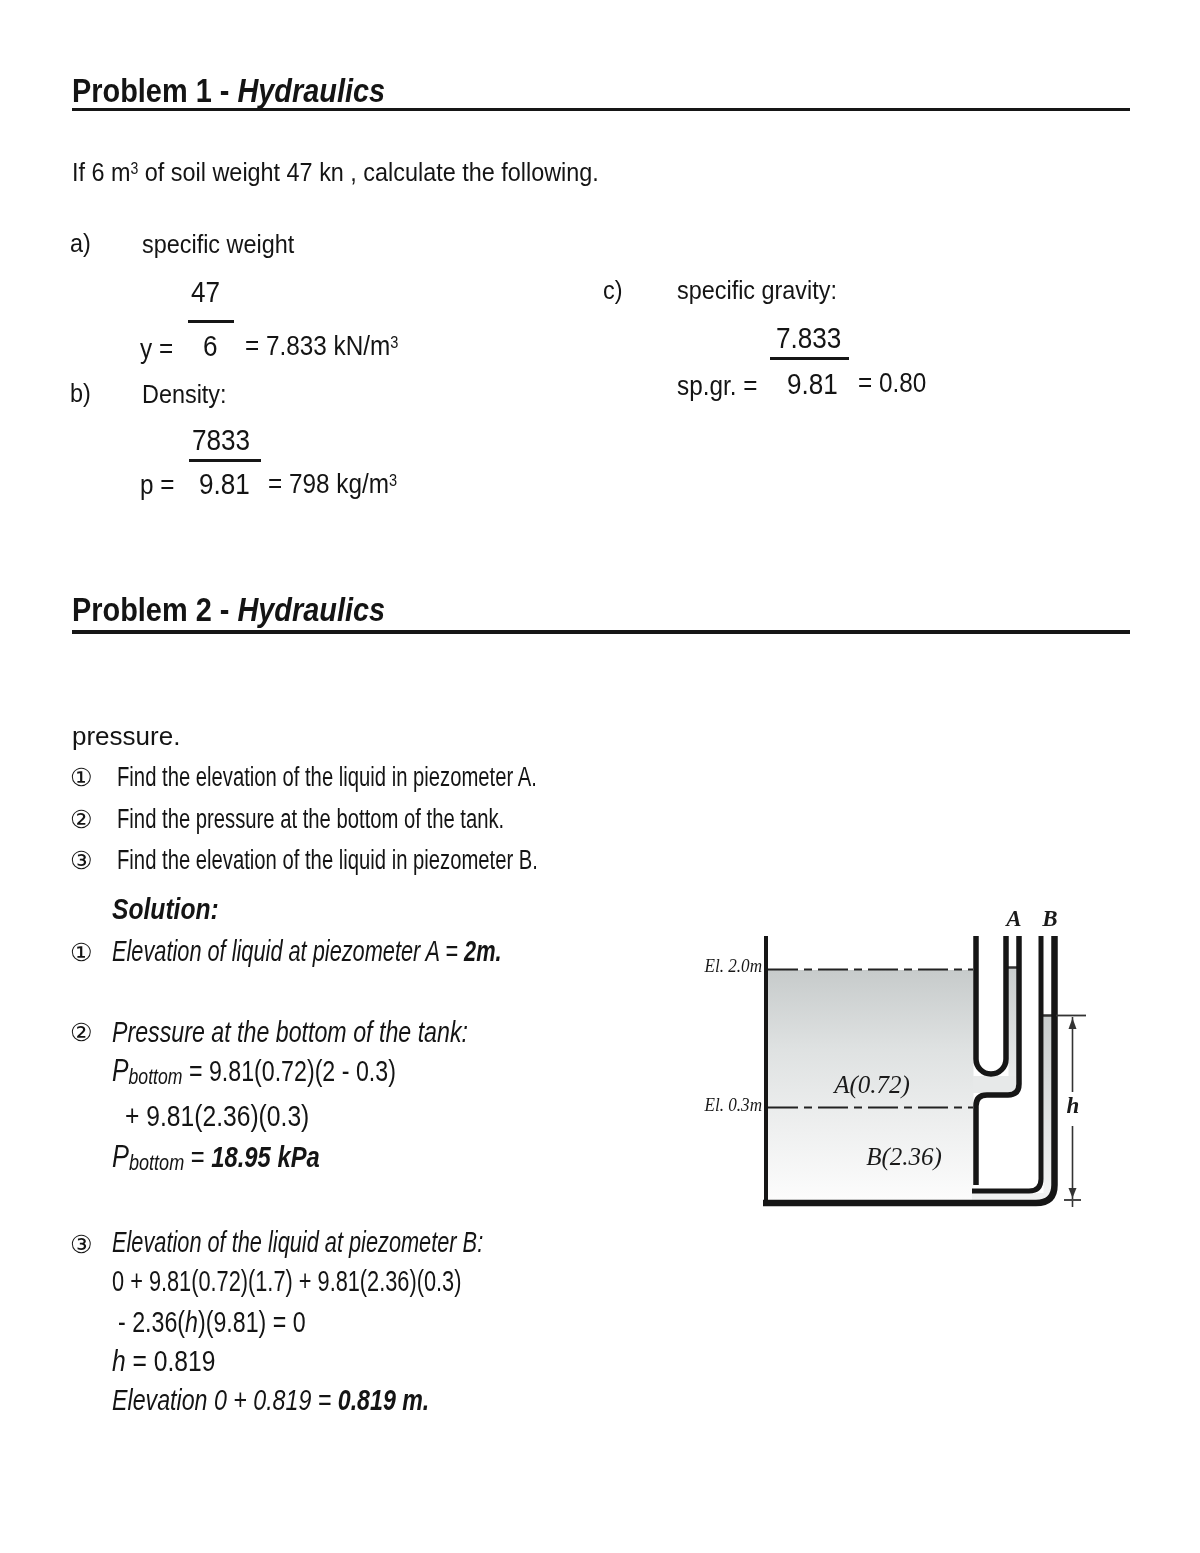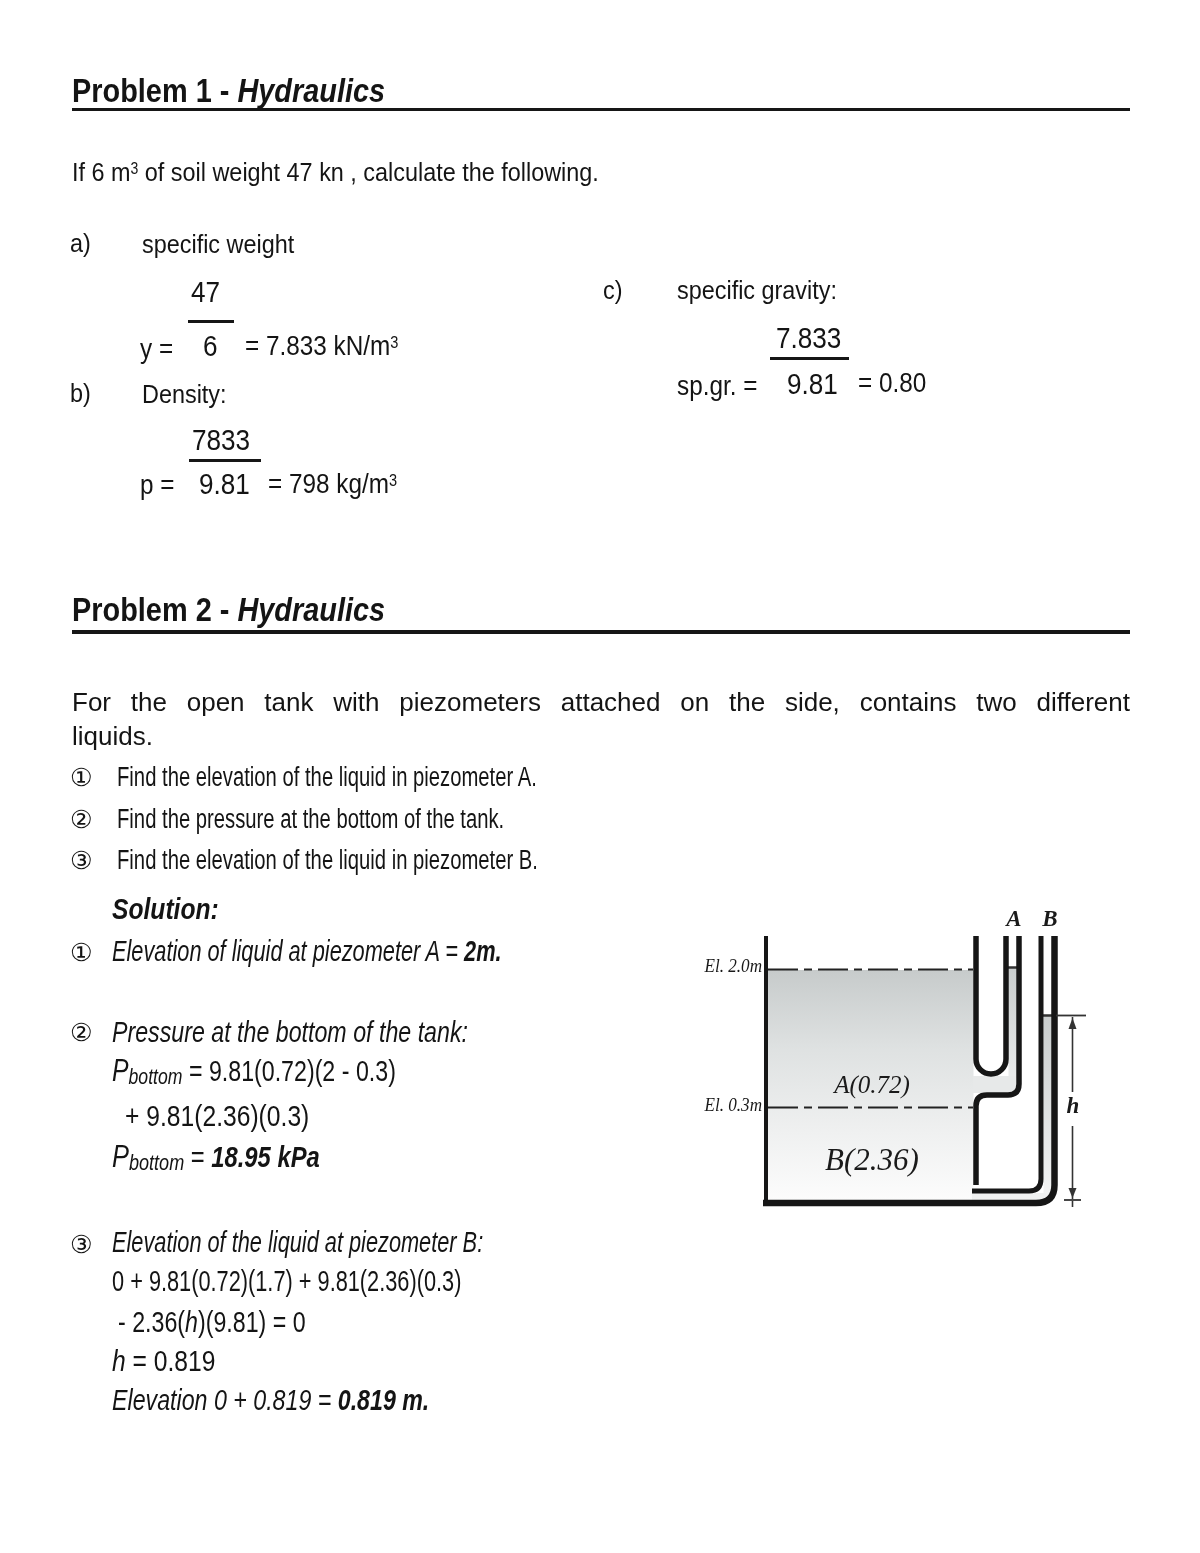--- a/index.html
+++ b/index.html
@@ -68,22 +68,21 @@
   <div class="rule" style="left:770px;top:357px;width:79px;height:2.5px;"></div>
   <div class="t eq27 sx90" style="left:677px;top:371px;">sp.gr. =</div>
   <div class="t eq29 sx90" style="left:787px;top:368px;">9.81</div>
   <div class="t eq27 sx90" style="left:858px;top:368px;">= 0.80</div>
 
   <div class="t h1 sx85" style="left:72px;top:590px;">
     <span>Problem 2 - </span><span class="i">Hydraulics</span>
   </div>
   <div class="rule" style="left:72px;top:630px;width:1058px;height:3.5px;"></div>
 
-  <div class="para" style="left:72px;top:682px;">For the open tank with piezometers attached on the side, contains two different</div>
-  <div class="t body26" style="left:72px;top:722px;">liquids.</div>
+  <div class="t body26" style="left:72px;top:722px;">pressure.</div>
 
   <div class="t circ" style="left:70px;top:764px;">①</div>
   <div class="t eq27 sx75" style="left:117px;top:762px;">Find the elevation of the liquid in piezometer A.</div>
   <div class="t circ" style="left:70px;top:806px;">②</div>
   <div class="t eq27 sx75" style="left:117px;top:804px;">Find the pressure at the bottom of the tank.</div>
   <div class="t circ" style="left:70px;top:847px;">③</div>
   <div class="t eq27 sx75" style="left:117px;top:845px;">Find the elevation of the liquid in piezometer B.</div>
 
   <div class="t sol b i sx85" style="left:112px;top:893px;">Solution:</div>
 
@@ -158,16 +157,16 @@
     <line x1="1072.5" y1="1201" x2="1072.5" y2="1207" stroke="#333" stroke-width="1.6"></line>
     <polygon points="1068.5,1029 1076.5,1029 1072.5,1018" fill="#333"></polygon>
     <polygon points="1068.5,1188 1076.5,1188 1072.5,1198" fill="#333"></polygon>
   </svg>
 
   <div class="dlab" style="left:662px;top:956px;width:100px;text-align:right;font-size:19px;transform:scaleX(.9);transform-origin:100% 0;">El. 2.0m</div>
   <div class="dlab" style="left:662px;top:1095px;width:100px;text-align:right;font-size:19px;transform:scaleX(.9);transform-origin:100% 0;">El. 0.3m</div>
   <div class="dlab b" style="left:1002px;top:907px;width:24px;text-align:center;font-size:23px;">A</div>
   <div class="dlab b" style="left:1038px;top:907px;width:24px;text-align:center;font-size:23px;">B</div>
   <div class="dlab" style="left:800px;top:1072px;width:144px;text-align:center;font-size:25px;">A(0.72)</div>
-  <div class="dlab" style="left:800px;top:1144px;width:144px;text-align:center;font-size:31px;">B(2.36)</div>
+  <div class="dlab" style="left:832px;top:1144px;width:144px;text-align:center;font-size:25px;">B(2.36)</div>
   <div class="dlab b" style="left:1062px;top:1094px;width:22px;text-align:center;font-size:23px;background:#fff;">h</div>
 
 </div>
 
 </body></html>

